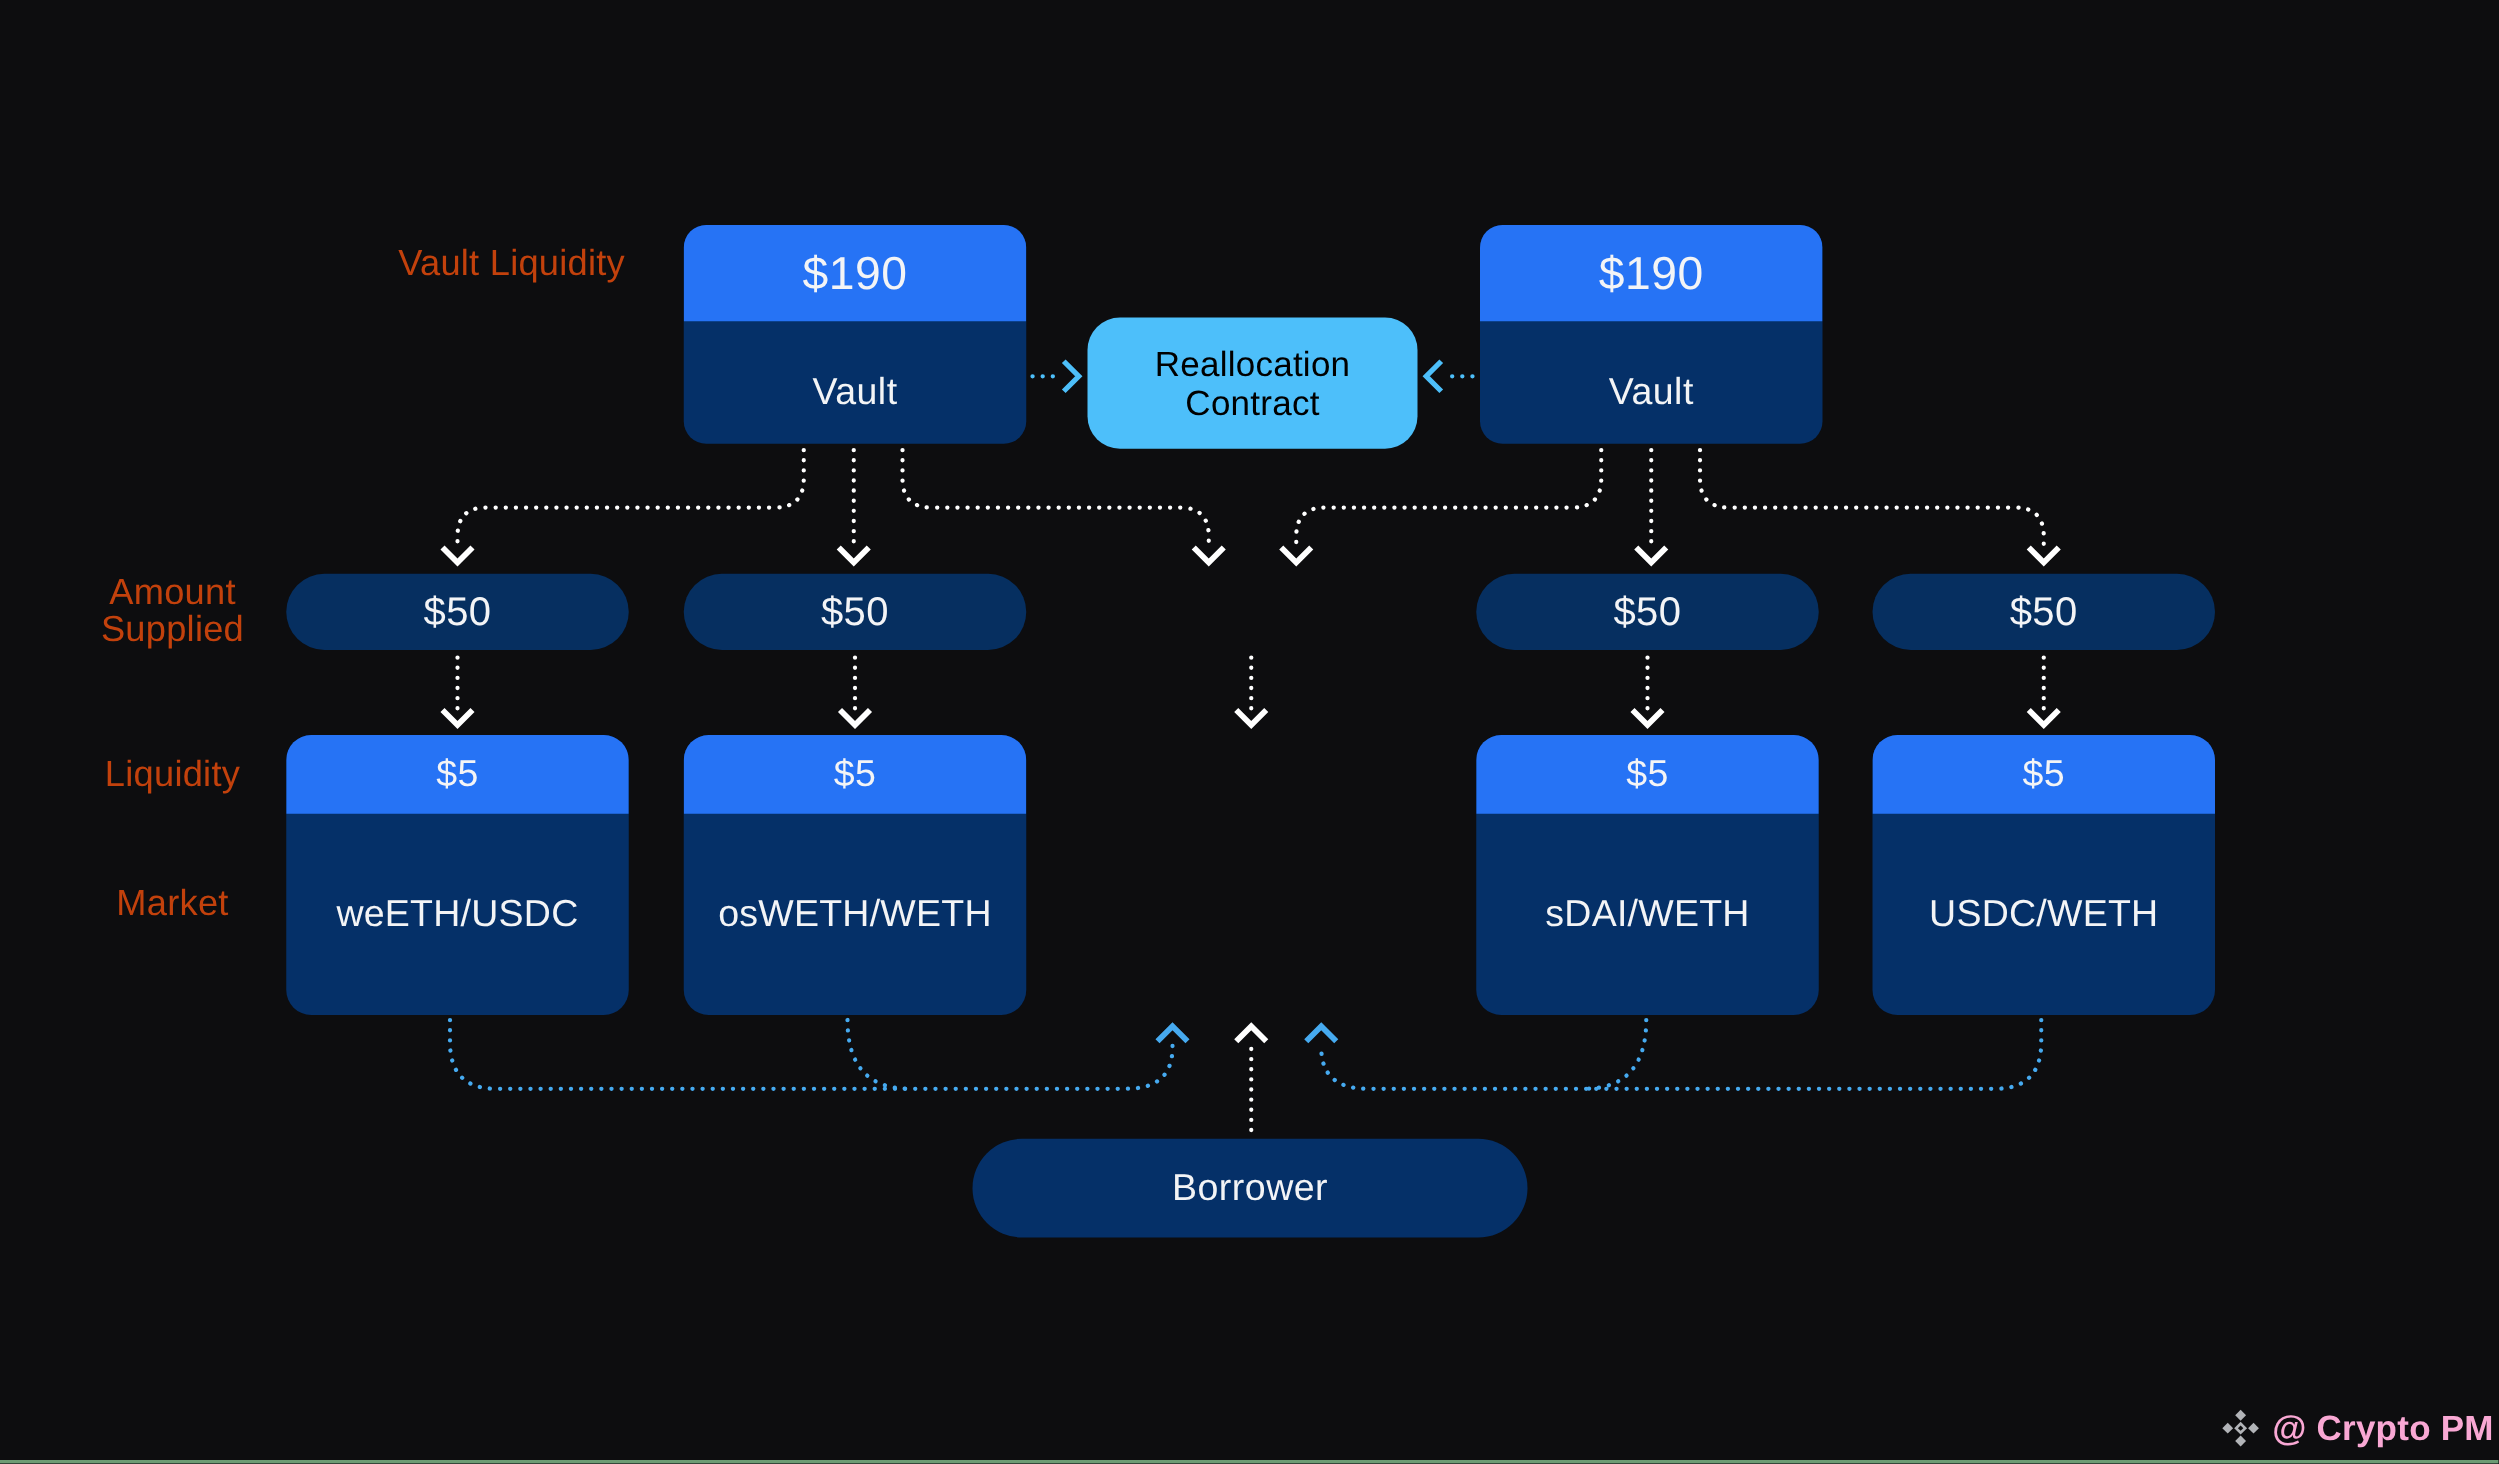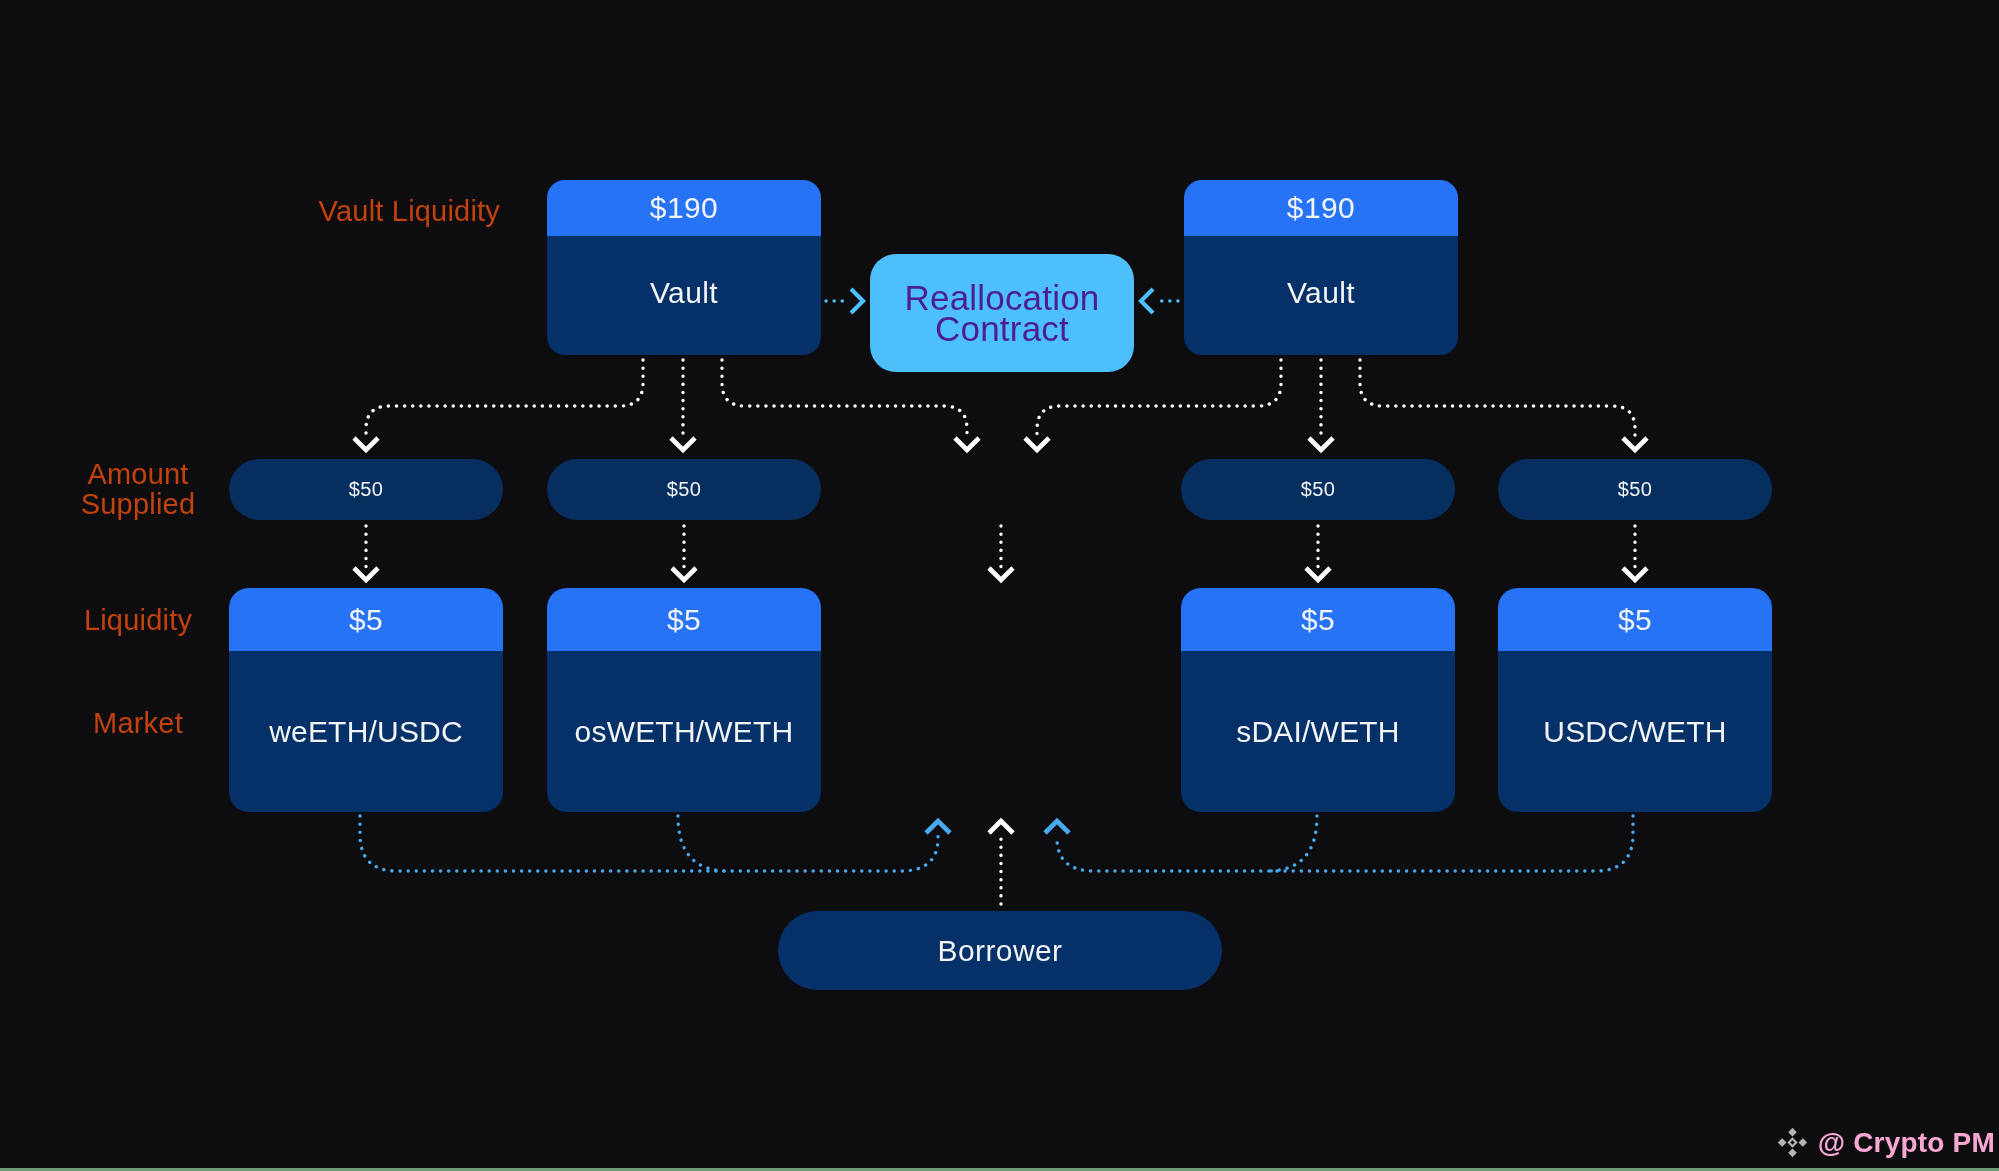--- a/index.html
+++ b/index.html
@@ -13,31 +13,31 @@
   .row-label{position:absolute;font-size:29px;line-height:30px;color:#c2410c;letter-spacing:.2px;}
   .lbl-vault-liq{left:230px;top:196px;width:270px;text-align:right;}
   .lbl-amount{left:27px;top:459px;width:222px;text-align:center;line-height:30px;}
   .lbl-liquidity{left:27px;top:605px;width:222px;text-align:center;}
   .lbl-market{left:27px;top:708px;width:222px;text-align:center;}
 
   
   .vault{position:absolute;top:180px;width:274px;height:175px;border-radius:18px;overflow:hidden;background:#053068;}
   .vault.v1{left:547px;}
   .vault.v2{left:1184px;}
-  .vault .hdr{height:56px;background:#2673f5;display:flex;align-items:center;justify-content:center;font-size:30px;letter-spacing:.4px;}
+  .vault .hdr{height:77px;background:#2673f5;display:flex;align-items:center;justify-content:center;font-size:37px;letter-spacing:.4px;}
   .vault .bdy{height:113px;display:flex;align-items:center;justify-content:center;font-size:30px;letter-spacing:.4px;}
 
   
-  .contract{position:absolute;left:870px;top:254px;width:264px;height:118px;border-radius:26px;background:#4dbffa;
-    color:#4c1d95;display:flex;flex-direction:column;align-items:center;justify-content:center;
-    font-size:35px;line-height:31px;text-align:center;letter-spacing:.2px;}
+  .contract{position:absolute;left:870px;top:254px;width:264px;height:105px;border-radius:26px;background:#4dbffa;
+    color:#000000;display:flex;flex-direction:column;align-items:center;justify-content:center;
+    font-size:28px;line-height:31px;text-align:center;letter-spacing:.2px;}
 
   
   .pill{position:absolute;top:459px;width:274px;height:61px;border-radius:31px;background:#062f60;
-    display:flex;align-items:center;justify-content:center;font-size:20px;letter-spacing:.4px;}
+    display:flex;align-items:center;justify-content:center;font-size:32px;letter-spacing:.4px;}
 
   
   .mbox{position:absolute;top:588px;width:274px;height:224px;border-radius:20px;overflow:hidden;background:#053068;}
   .mbox .hdr{height:63px;background:#2673f5;display:flex;align-items:center;justify-content:center;font-size:30px;letter-spacing:.4px;}
   .mbox .bdy{height:161px;display:flex;align-items:center;justify-content:center;font-size:30px;letter-spacing:.2px;}
 
   .pos-c1{left:229px;} .pos-c2{left:547px;} .pos-c3{left:864px;} .pos-c4{left:1181px;} .pos-c5{left:1498px;}
 
   
   .borrower{position:absolute;left:778px;top:911px;width:444px;height:79px;border-radius:40px;background:#053068;

